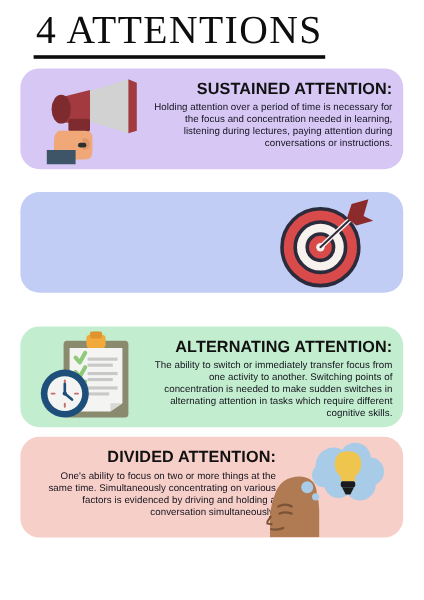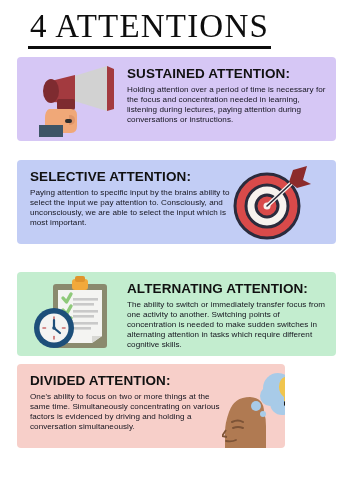--- a/index.html
+++ b/index.html
@@ -22,28 +22,29 @@
     color:#0d0d0d;font-weight:400;
     line-height:36px;
     padding:0 2px 2px 2px;
     border-bottom:3px solid #0d0d0d;
     font-variant:small-caps;
   }
 
   
   .panel{
     position:absolute;
-    border-radius:4px;
+    border-radius:16px;
     box-sizing:border-box;
     overflow:hidden;
+    text-align:right;
   }
   .p1{left:17px;top:57px;width:319px;height:84px;background:#d6c7f5;}
   .p2{left:17px;top:160px;width:319px;height:84px;background:#c2cdf5;}
   .p3{left:17px;top:272px;width:319px;height:84px;background:#c3edcf;}
-  .p4{left:17px;top:364px;width:268px;height:84px;background:#f7cfc9;}
+  .p4{left:17px;top:364px;width:319px;height:84px;background:#f7cfc9;}
 
   .txtblock{position:absolute;top:9px;}
   .txt-right{left:110px;width:200px;}
   .txt-left{left:13px;width:200px;}
 
   .head{
     font-size:13.5px;font-weight:700;color:#111111;
     letter-spacing:0.1px;line-height:15px;margin:0 0 4px 0;
     white-space:nowrap;
   }
@@ -91,24 +92,20 @@
     </div>
 
     <div class="txtblock txt-right">
       <p class="head">SUSTAINED ATTENTION:</p>
       <p class="body">Holding attention over a period of time is necessary for the focus and concentration needed in learning, listening during lectures, paying attention during conversations or instructions.</p>
     </div>
   </div>
 
   <div class="panel p2">
 
-    <div class="txtblock txt-left">
-      <p class="head">SELECTIVE ATTENTION:</p>
-      <p class="body">Paying attention to specific input by the brains ability to select the input we pay attention to. Consciously, and unconsciously, we are able to select the input which is most important.</p>
-    </div>
 
     <div class="icon ic2">
       <svg width="90" height="78" viewBox="0 0 90 78">
         <circle cx="40" cy="42" r="32" fill="#d94a4a" stroke="#2b2b3c" stroke-width="3"></circle>
         <circle cx="40" cy="42" r="21" fill="#f7f2ee" stroke="#2b2b3c" stroke-width="3"></circle>
         <circle cx="40" cy="42" r="11" fill="#d94a4a" stroke="#2b2b3c" stroke-width="3"></circle>
         <circle cx="40" cy="42" r="3.5" fill="#f7f2ee"></circle>
 
         <line x1="40" y1="42" x2="72" y2="12" stroke="#f7f2ee" stroke-width="4" stroke-linecap="round"></line>
         <line x1="40" y1="42" x2="72" y2="12" stroke="#2b2b3c" stroke-width="1.6" stroke-linecap="round"></line>

